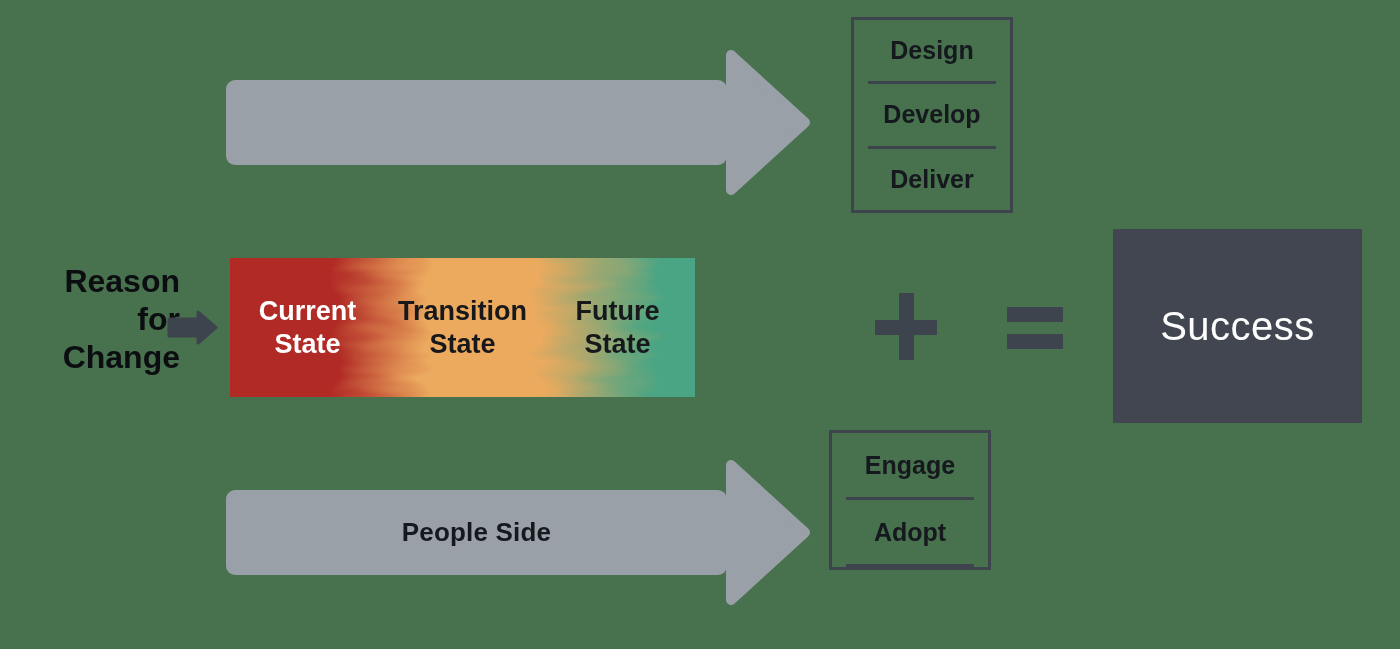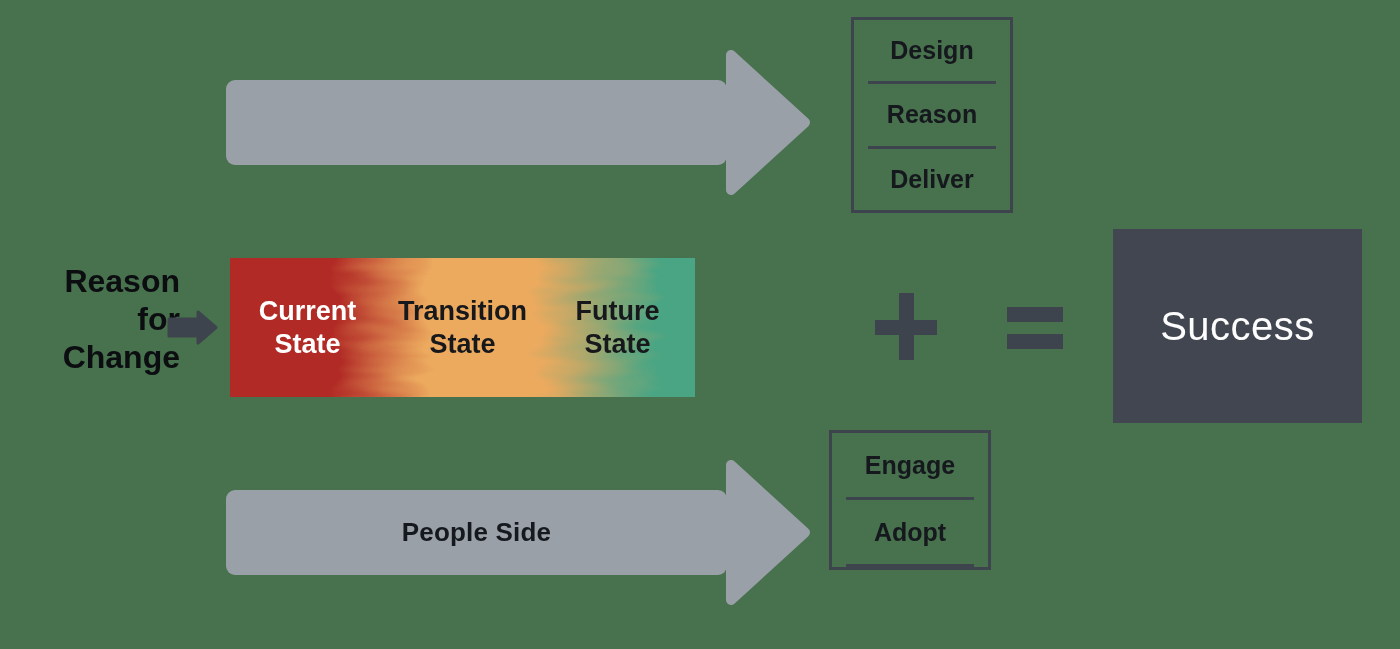--- a/index.html
+++ b/index.html
@@ -65,21 +65,21 @@
 <div id="canvas">
 
   <svg class="flow-arrow" style="top:40px;" viewBox="0 0 830 160" width="830" height="160">
     <rect x="226" y="40" width="501" height="85" rx="9"></rect>
     <polygon points="731,15 805,82.5 731,150"></polygon>
   </svg>
 
   <div class="steps-box" style="top:17px;height:196px;margin-left:22px;">
     <div class="step-item">Design</div>
     <div class="divider"></div>
-    <div class="step-item">Reason</div>
+    <div class="step-item">Develop</div>
     <div class="divider"></div>
     <div class="step-item">Deliver</div>
   </div>
 
   <div class="reason">Reason for Change</div>
 
   <svg class="small-arrow" width="54" height="40" viewBox="0 0 54 40">
     <polygon points="3,11 32,11 32,4 50,19.5 32,35 32,28 3,28"></polygon>
   </svg>
 

